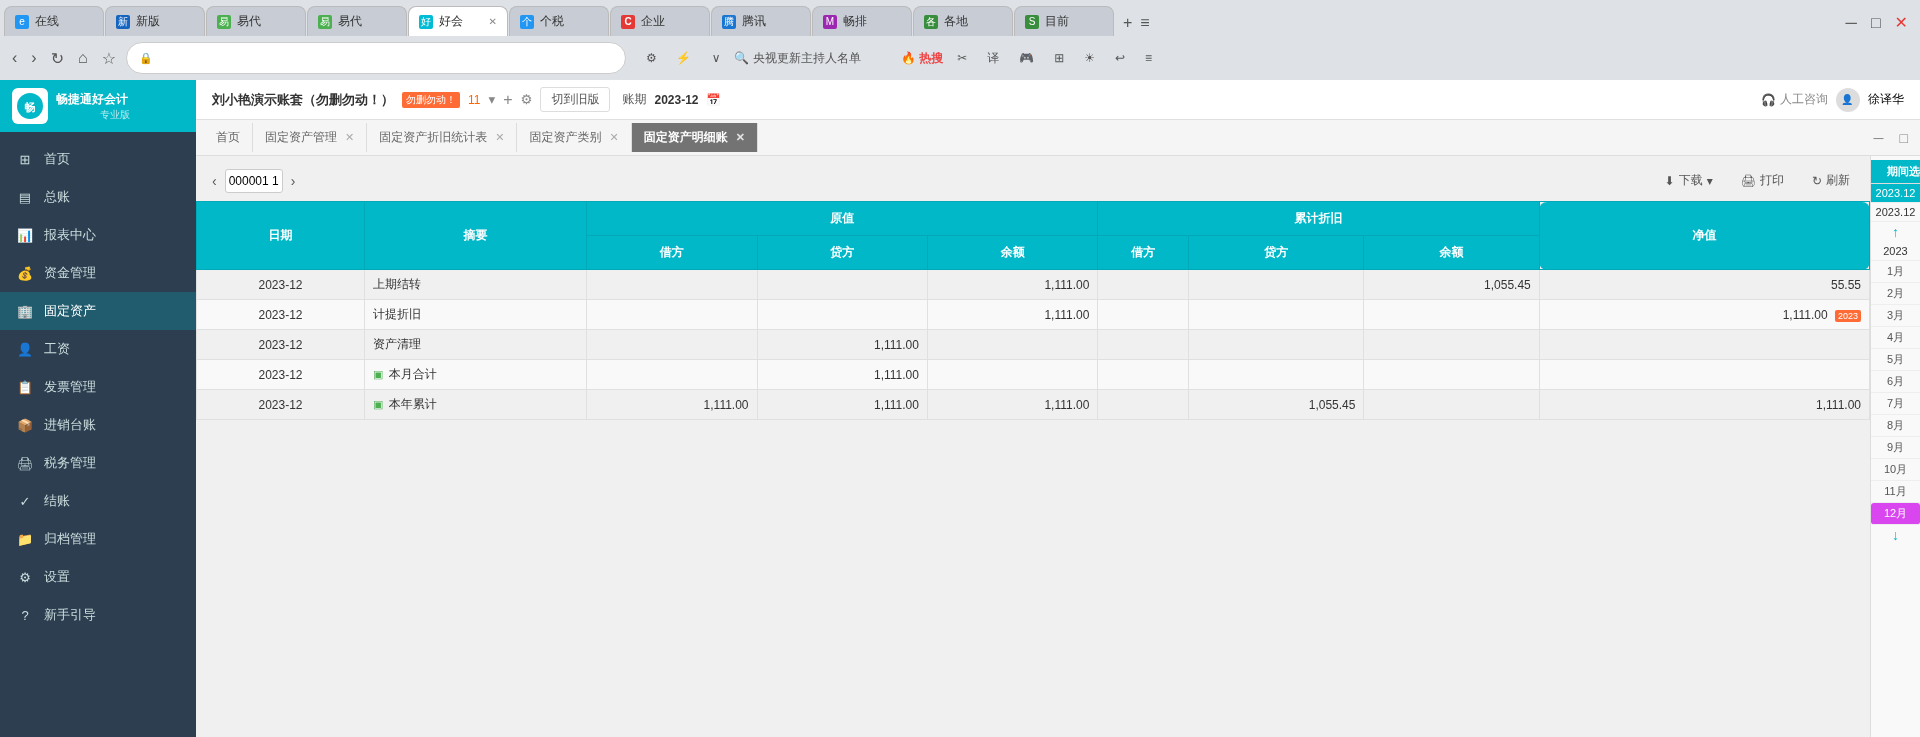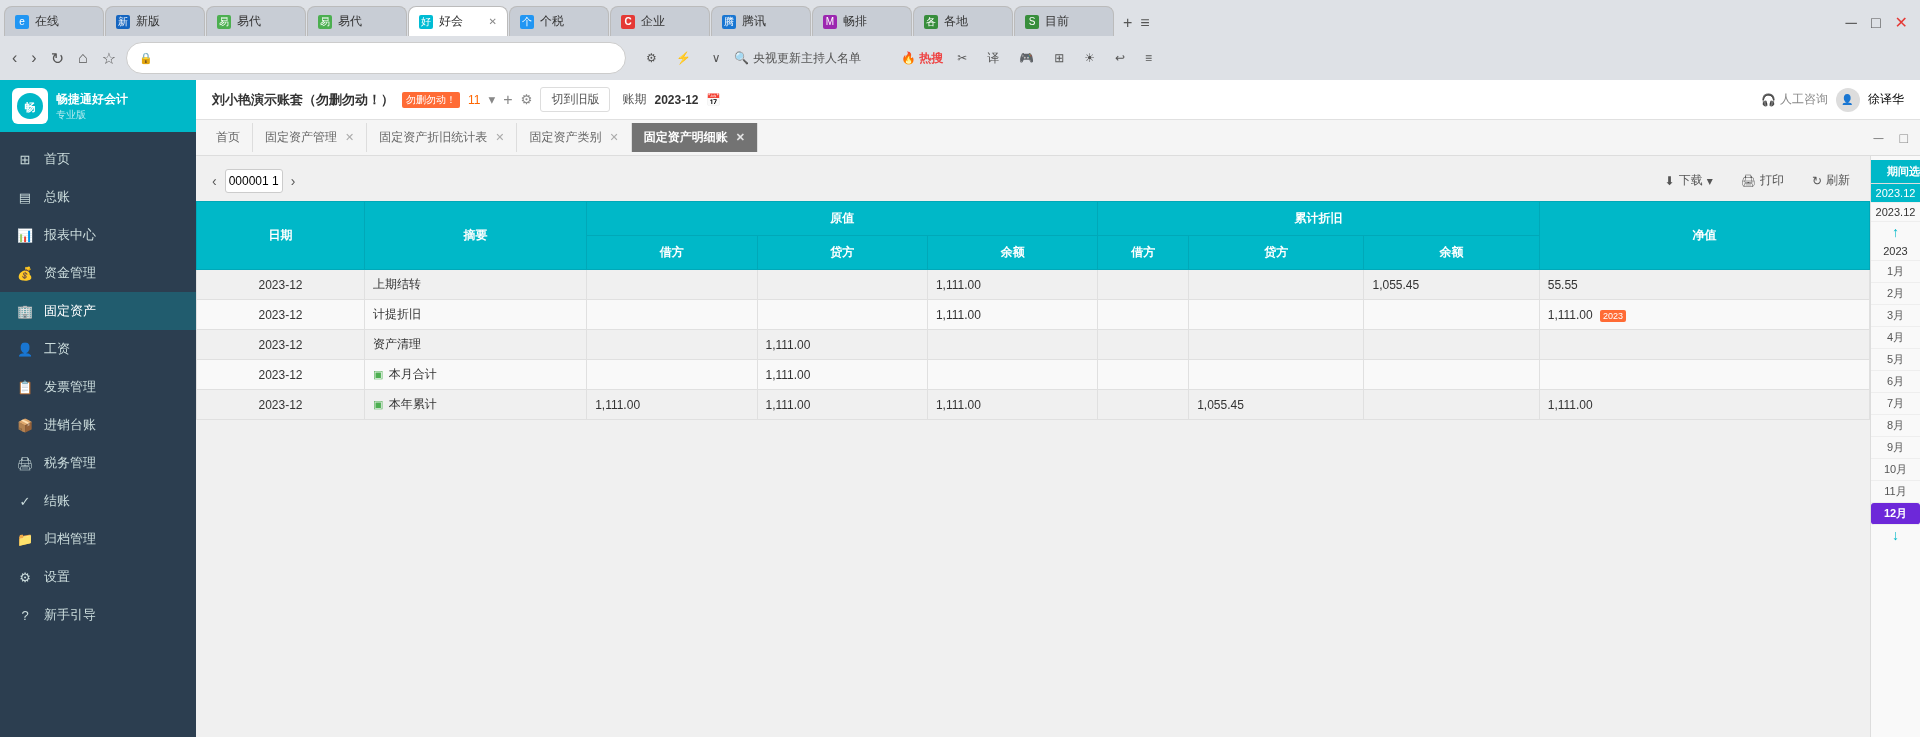--- a/index.html
+++ b/index.html
@@ -67,30 +67,30 @@
     .page-input { border: 1px solid #ccc; width: 58px; height: 24px; text-align: center; font-size: 12px; border-radius: 3px; }
     .action-buttons { display: flex; align-items: center; gap: 12px; }
     .action-btn { display: flex; align-items: center; gap: 4px; cursor: pointer; color: #555; font-size: 12px; background: none; border: none; padding: 4px 8px; }
 
     
     .ledger-table { width: 100%; border-collapse: collapse; font-size: 12px; }
     .ledger-table th { background: #00b8c8; color: #fff; text-align: center; padding: 8px 4px; border: 1px solid #00a8b8; font-weight: bold; white-space: nowrap; }
     .ledger-table td { text-align: center; padding: 6px 8px; border: 1px solid #e0e0e0; color: #333; }
     .ledger-table tr:nth-child(even) td { background: #f9f9f9; }
     .ledger-table td.left { text-align: left; }
-    .ledger-table td.number { text-align: left; }
+    .ledger-table td.number { text-align: right; }
     .row-icon { color: #4caf50; font-size: 11px; margin-right: 2px; }
 
     
     .period-panel { width: 50px; background: #f9f9f9; border-left: 1px solid #ddd; display: flex; flex-direction: column; align-items: center; padding-top: 4px; flex-shrink: 0; }
     .period-title { font-size: 11px; color: #555; writing-mode: horizontal-tb; text-align: center; padding: 4px 16px; white-space: nowrap; font-weight: bold; border-bottom: 1px solid #ddd; width: 100%; text-align: center; background: #00b8c8; color: #fff; }
     .period-year-item { font-size: 11px; color: #333; padding: 3px 4px; cursor: pointer; text-align: center; width: 100%; border-bottom: 1px solid #eee; white-space: nowrap; }
     .period-year-item.active-year { background: #00b8c8; color: #fff; }
     .period-month-item { font-size: 11px; color: #555; padding: 3px 4px; cursor: pointer; text-align: center; width: 100%; border-bottom: 1px solid #eee; }
-    .period-month-item.active-month { background: #6d28d9; color: #fff; border-radius: 3px; font-weight: bold; }
+    .period-month-item.active-month { background: #d946ef; color: #fff; border-radius: 3px; }
     .period-scroll-btn { cursor: pointer; color: #888; font-size: 14px; padding: 2px; }
     .period-up-btn { color: #00b8c8; }
   </style>
 </head>
 <body>
 
 <div class="browser-chrome">
 
   <div class="tab-bar">
     <div class="browser-tab">
@@ -178,21 +178,21 @@
   <div class="sidebar">
     <div class="sidebar-header">
       <div class="sidebar-logo">
         <svg width="28" height="28" viewBox="0 0 28 28">
             <circle cx="14" cy="14" r="13" fill="#00b8c8"></circle>
             <text x="14" y="19" text-anchor="middle" fill="#fff" font-size="11" font-family="Arial">畅</text>
           </svg>
       </div>
       <div>
         <div style="color:#fff;font-size:12px;font-weight:bold;">畅捷通好会计</div>
-        <div style="color:rgba(255,255,255,0.7);font-size:10px;">专业版</div>
+        <div style="color:rgba(255,255,255,0.7);font-size:10px;margin-left:44px;">专业版</div>
       </div>
     </div>
     <div class="sidebar-menu">
       <div class="sidebar-item">
         <div class="item-icon">⊞</div>
         <span>首页</span>
       </div>
       <div class="sidebar-item">
         <div class="item-icon">▤</div>
         <span>总账</span>
@@ -321,21 +321,21 @@
           </div>
         </div>
 
         <table class="ledger-table">
           <thead>
             <tr>
               <th rowspan="2">日期</th>
               <th rowspan="2">摘要</th>
               <th colspan="3">原值</th>
               <th colspan="3">累计折旧</th>
-              <th rowspan="2" style="min-width:120px;">净值</th>
+              <th rowspan="2" style="min-width:120px;border-radius:8px;">净值</th>
             </tr>
             <tr>
               <th>借方</th>
               <th>贷方</th>
               <th>余额</th>
               <th>借方</th>
               <th>贷方</th>
               <th>余额</th>
             </tr>
           </thead>

